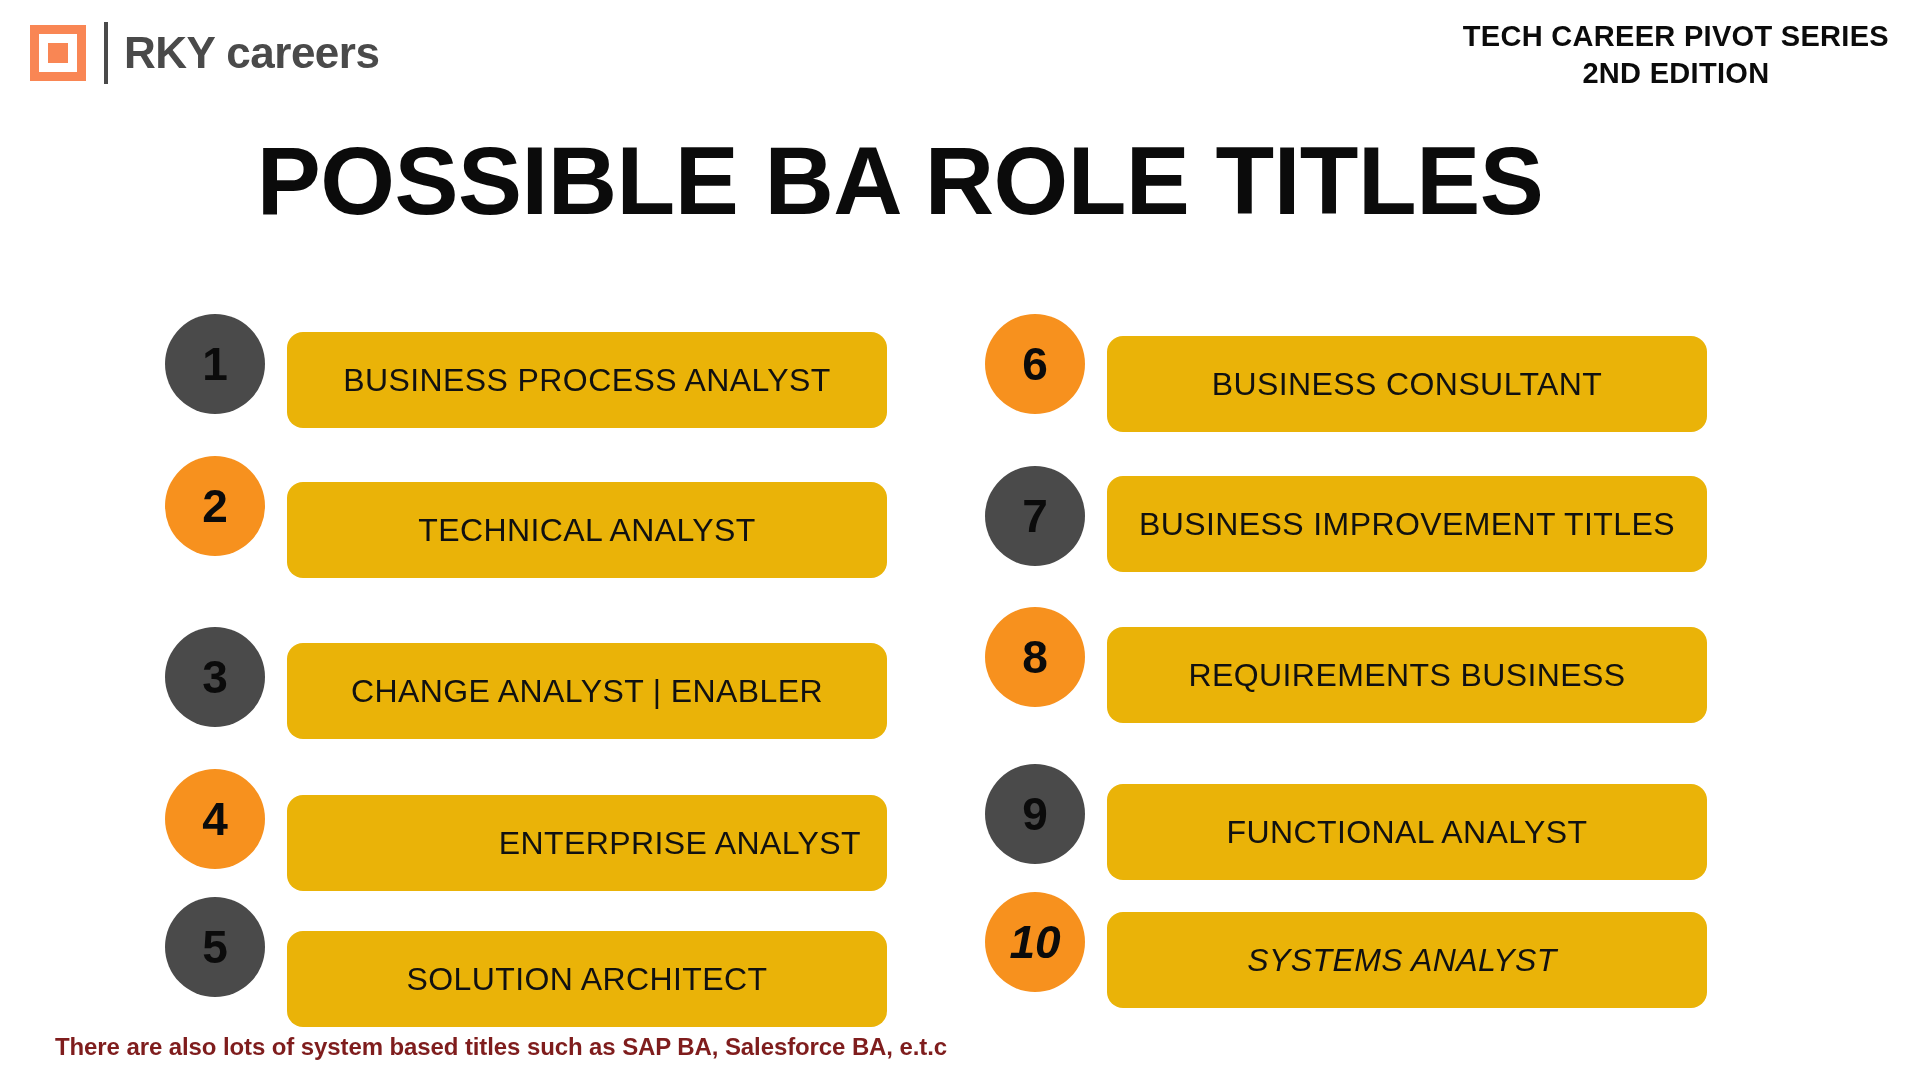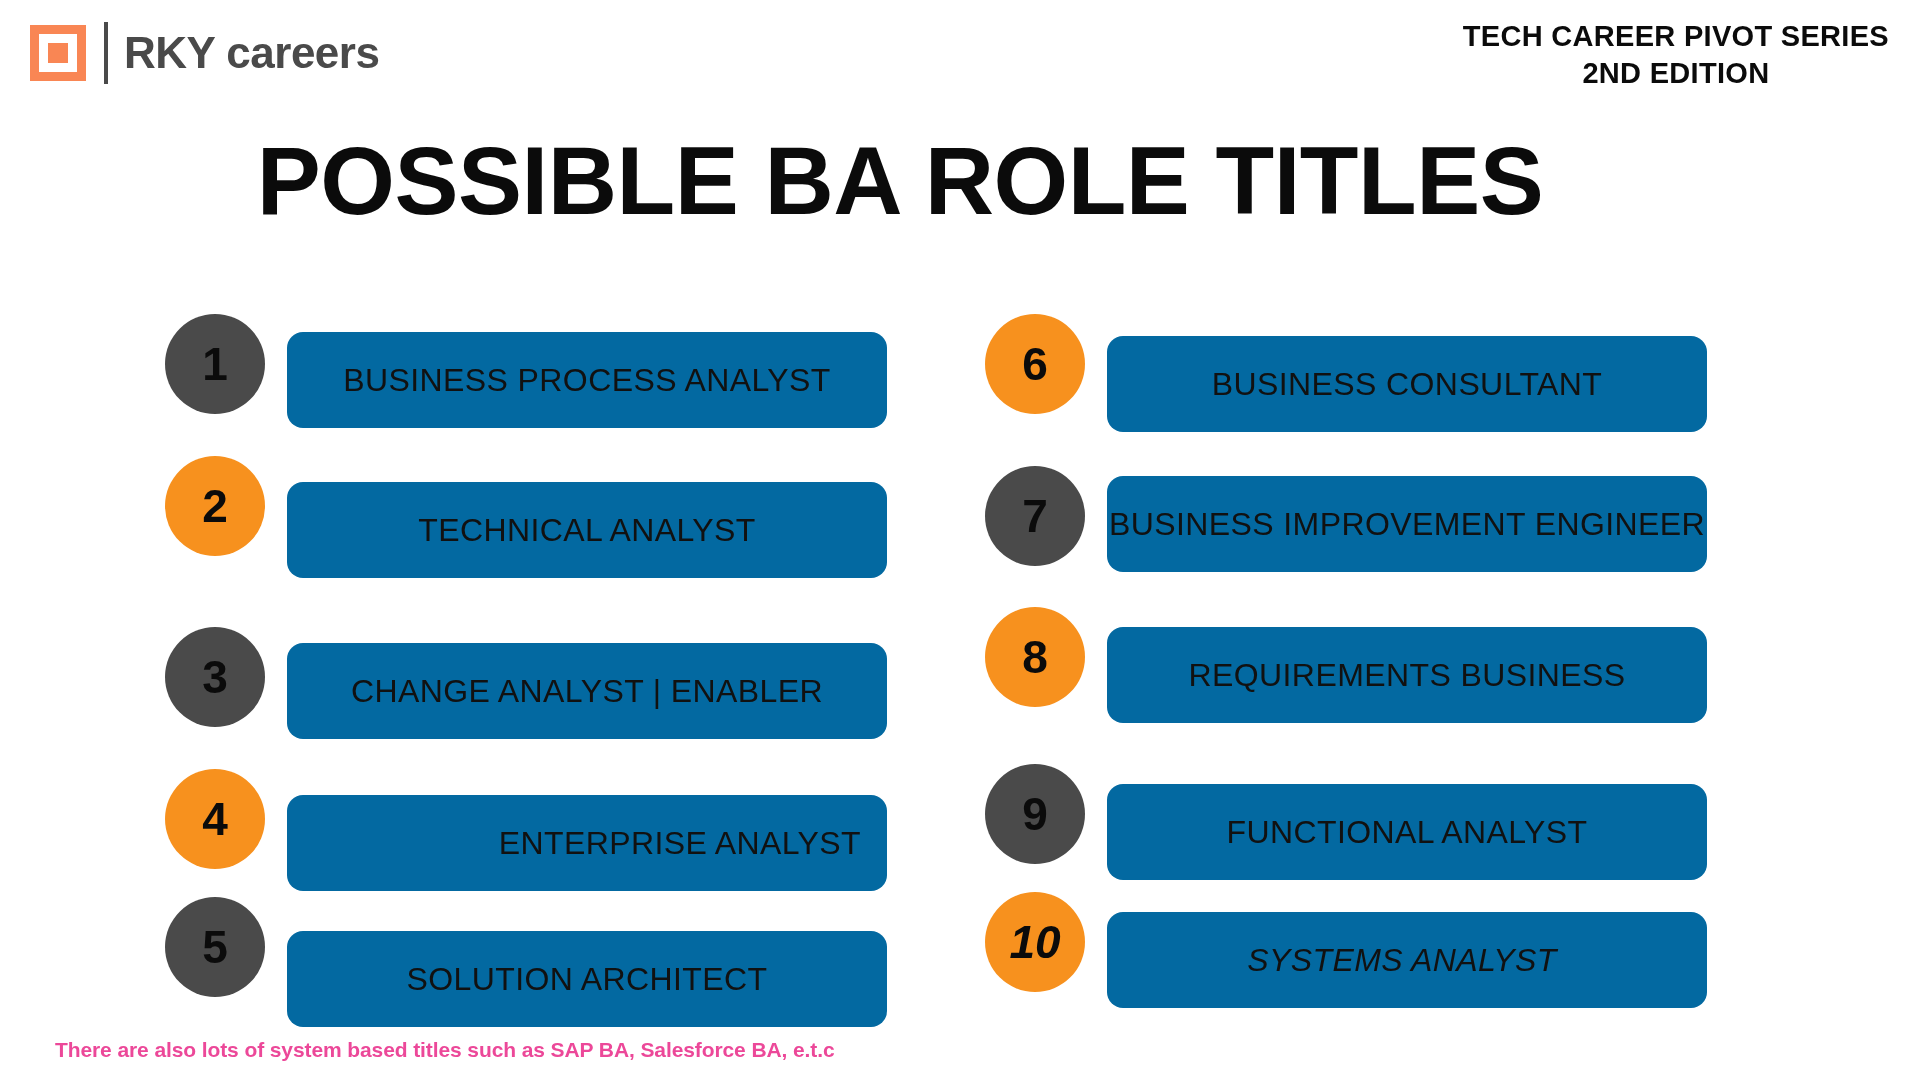--- a/index.html
+++ b/index.html
@@ -135,44 +135,44 @@
     color:#0B0B0B;
     line-height:1;
   }
   .badge.dark   { background:#4A4A4A; color:#0B0B0B; }
   .badge.orange { background:#F7911E; color:#0B0B0B; }
 
   .pill {
     flex:0 0 auto;
     height:96px;
     border-radius:16px;
-    background:#0369a1;
+    background:#eab308;
     display:flex;
     align-items:center;
     justify-content:center;
     padding:0 26px;
     margin-top:48px;
   }
   .pill-label {
     font-size:32px;
     font-weight:400;
     color:#111111;
     letter-spacing:0.4px;
     white-space:nowrap;
     line-height:1;
   }
 
   
   .footer-note {
     position:absolute;
     left:55px;
     bottom:18px;
-    font-size:21px;
-    font-weight:bold;
-    color:#ec4899;
+    font-size:24px;
+    font-weight:bold;
+    color:#7f1d1d;
     letter-spacing:-0.1px;
     white-space:nowrap;
     line-height:1.2;
   }
 </style>
 </head>
 <body>
 
 <div class="slide">
 
@@ -236,21 +236,21 @@
           <div class="badge orange" style="position: relative; top: 0px;">6</div>
           <div style="width: 22px; flex: 0 0 auto;"></div>
           <div class="pill" style="position: relative; top: -4px; width: 600px;">
             <div class="pill-label">BUSINESS CONSULTANT</div>
           </div>
         </div>
         <div class="row" style="top: 142px;">
           <div class="badge dark" style="position: relative; top: 10px;">7</div>
           <div style="width: 22px; flex: 0 0 auto;"></div>
           <div class="pill" style="position: relative; top: -6px; width: 600px;">
-            <div class="pill-label">BUSINESS IMPROVEMENT ENGINEER</div>
+            <div class="pill-label">BUSINESS IMPROVEMENT TITLES</div>
           </div>
         </div>
         <div class="row" style="top: 293px;">
           <div class="badge orange" style="position: relative; top: 0px;">8</div>
           <div style="width: 22px; flex: 0 0 auto;"></div>
           <div class="pill" style="position: relative; top: -6px; width: 600px;">
             <div class="pill-label">REQUIREMENTS BUSINESS</div>
           </div>
         </div>
         <div class="row" style="top: 450px;">

